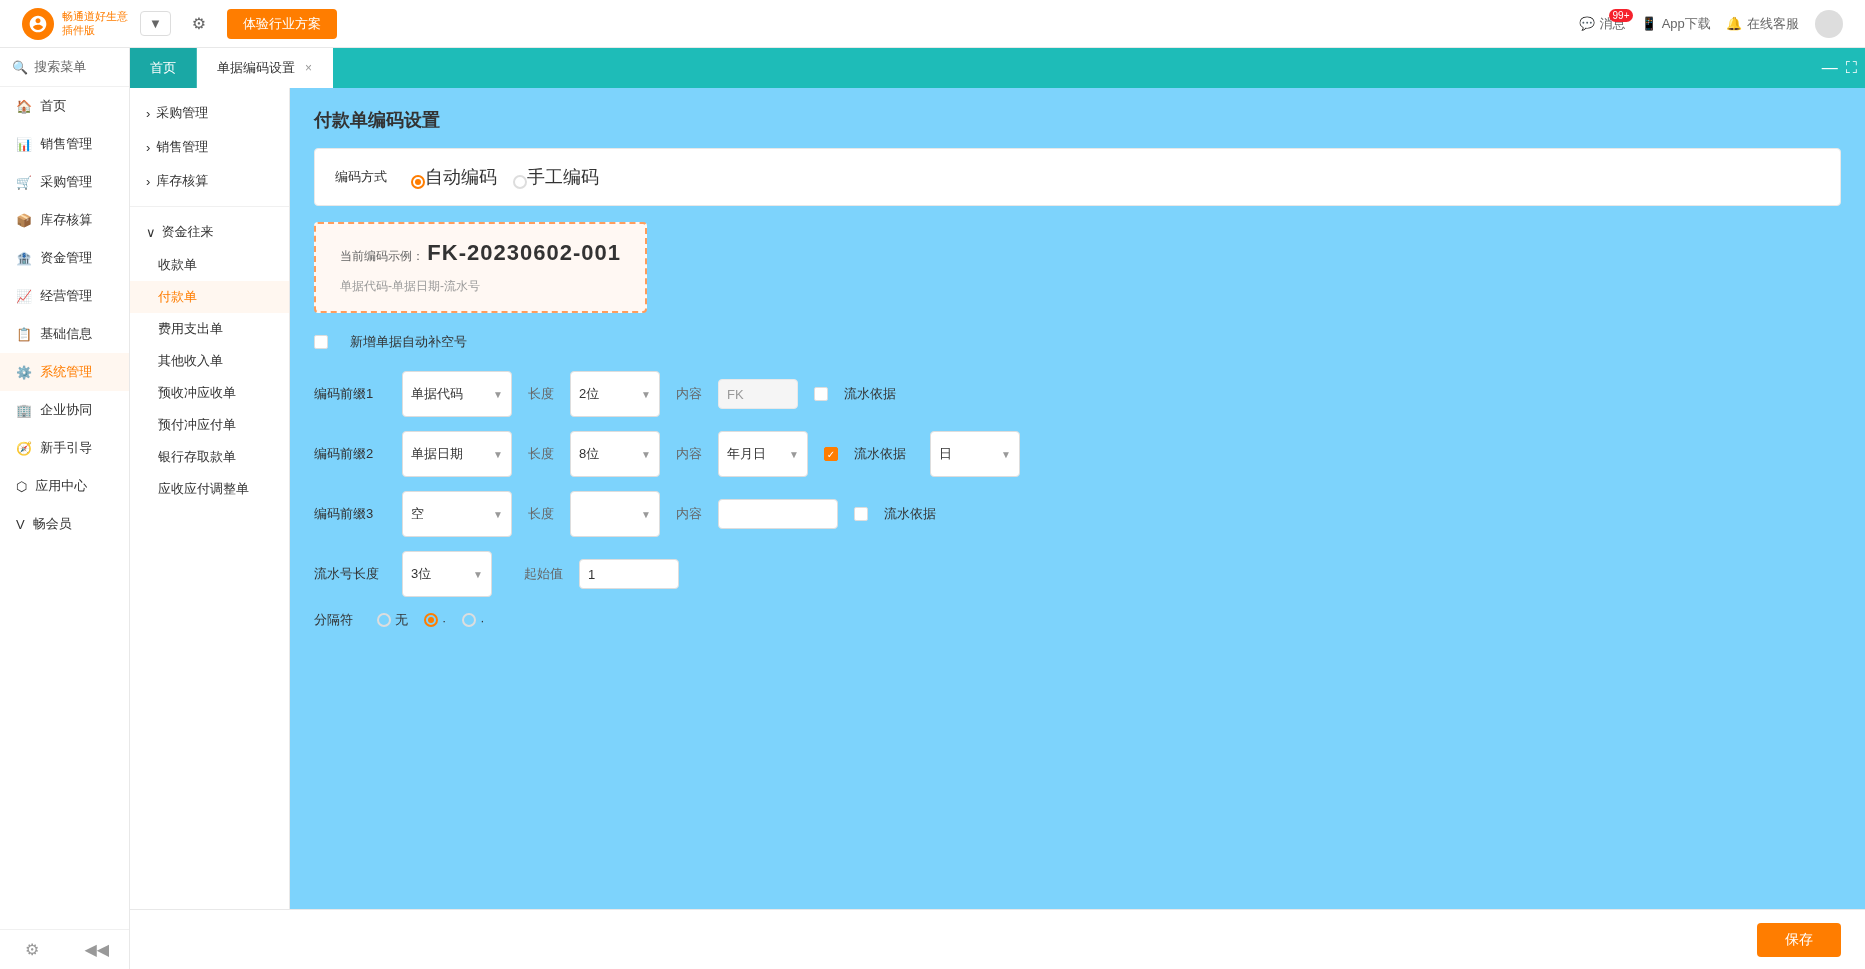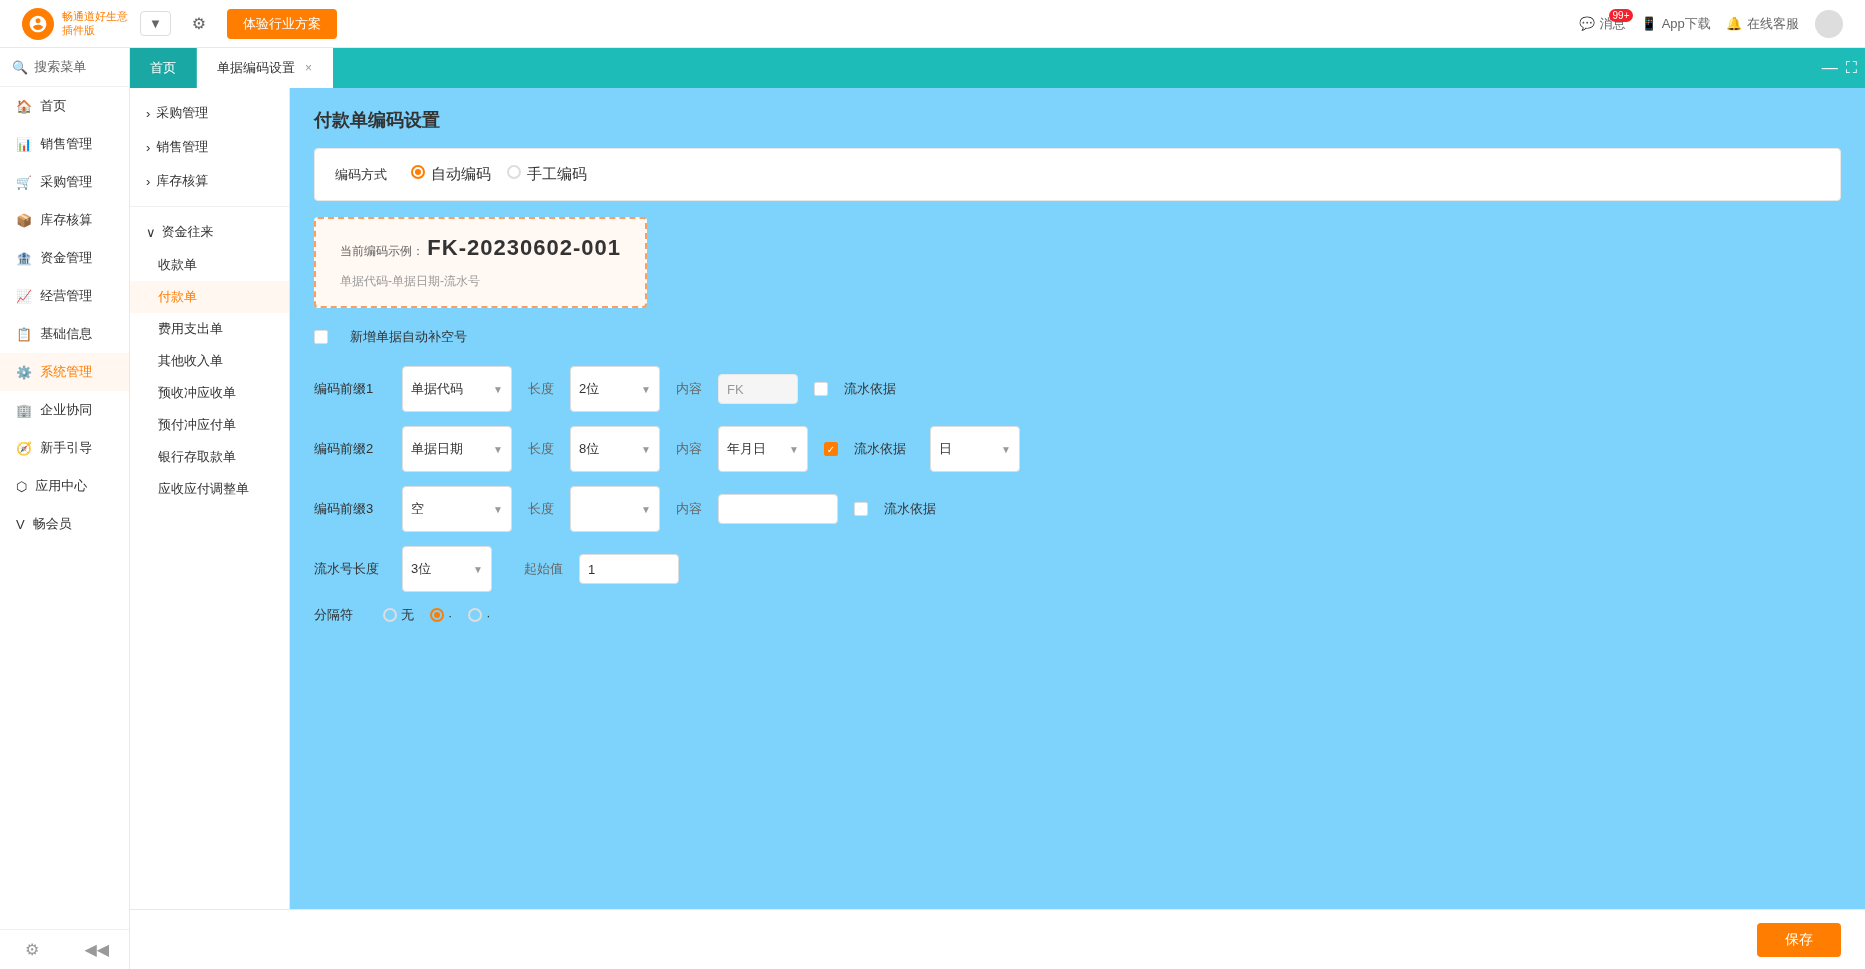--- a/index.html
+++ b/index.html
@@ -95,21 +95,21 @@
     .main-content {
       flex: 1; overflow-y: auto; padding: 20px 24px; background: #7dd3fc;
     }
     .page-title { font-size: 18px; font-weight: 600; color: #333; margin-bottom: 16px; }
 
     
     .section-card { background: #fff; border-radius: 4px; border: 1px solid #e8e8e8; margin-bottom: 16px; padding: 16px 20px; }
     .encode-method-row { display: flex; align-items: center; gap: 24px; }
     .encode-method-label { font-size: 13px; color: #333; }
     .radio-group { display: flex; align-items: center; gap: 16px; }
-    .radio-item { display: flex; align-items: flex-start; gap: 6px; cursor: pointer; font-size: 15px; color: #333; }
+    .radio-item { display: flex; align-items: flex-end; cursor: pointer; font-size: 18px; color: #333; }
     .radio-dot { width: 14px; height: 14px; border-radius: 50%; border: 2px solid #ddd; display: flex; align-items: center; justify-content: center; }
     .radio-dot.checked { border-color: #ff7d00; }
     .radio-dot.checked::after { content: ''; width: 6px; height: 6px; border-radius: 50%; background: #ff7d00; }
 
     
     .info-text { font-size: 12px; color: #666; margin-bottom: 16px; line-height: 1.6; }
 
     
     .code-preview-box {
       border: 2px dashed #ff9d5c;
@@ -143,21 +143,21 @@
     .form-input.readonly { background: #f5f5f5; color: #999; border-color: #e8e8e8; }
 
     
     .checkbox-inline { display: flex; align-items: center; gap: 16px; font-size: 13px; color: #333; cursor: pointer; }
     .checkbox-checked { width: 14px; height: 14px; border: 1px solid #ff7d00; border-radius: 2px; background: #ff7d00; display: flex; align-items: center; justify-content: center; }
     .checkbox-checked::after { content: '✓'; color: #fff; font-size: 10px; }
     .checkbox-unchecked { width: 14px; height: 14px; border: 1px solid #ddd; border-radius: 2px; background: #fff; }
 
     
     .separator-row { display: flex; align-items: center; gap: 16px; margin-bottom: 14px; }
-    .separator-label { font-size: 13px; color: #333; margin-right: 14px; }
+    .separator-label { font-size: 13px; color: #333; margin-right: 8px; }
     .sep-radio { display: flex; align-items: center; gap: 4px; font-size: 13px; color: #333; cursor: pointer; }
 
     
     .bottom-bar {
       height: 60px; background: #fff; border-top: 1px solid #e8e8e8;
       display: flex; align-items: center; justify-content: flex-end;
       padding: 0 24px; flex-shrink: 0;
     }
     .save-btn {
       background: #ff7d00; color: #fff; border: none; padding: 8px 28px;

